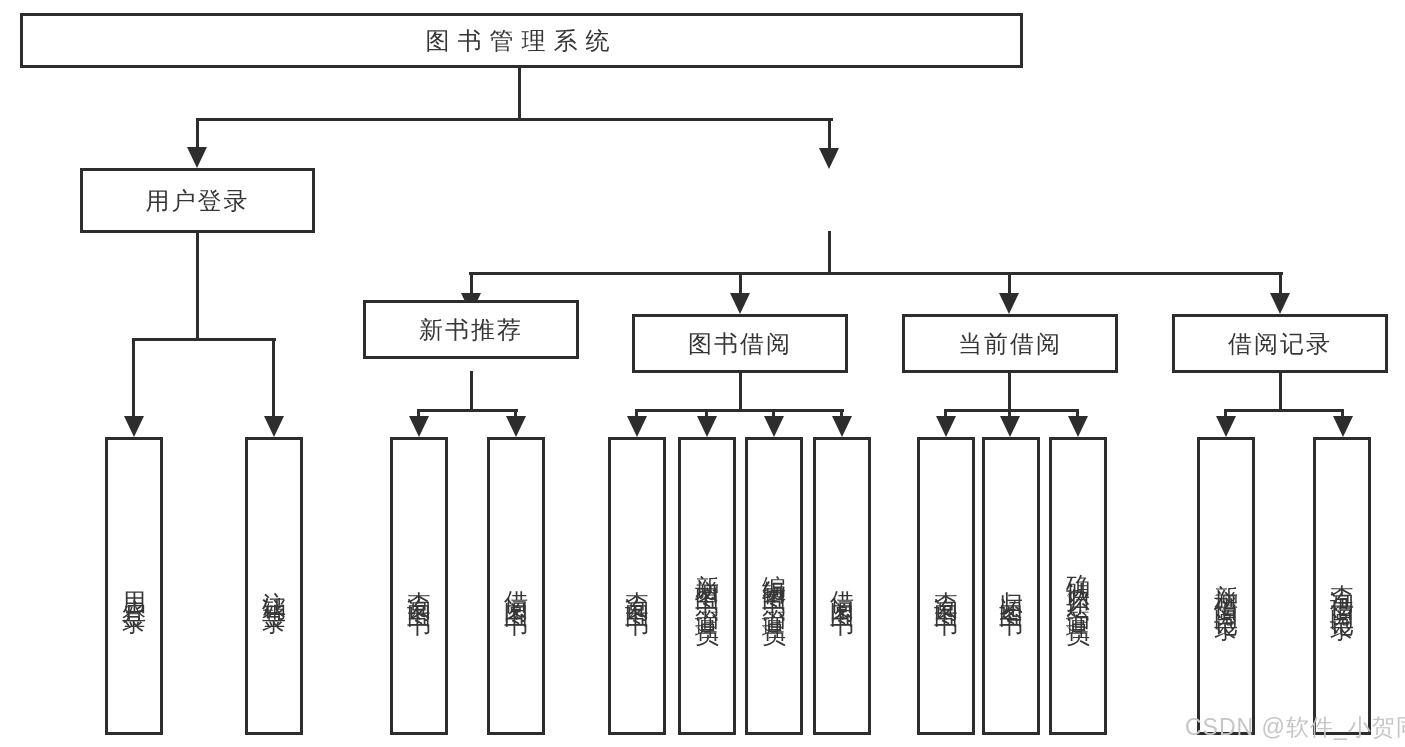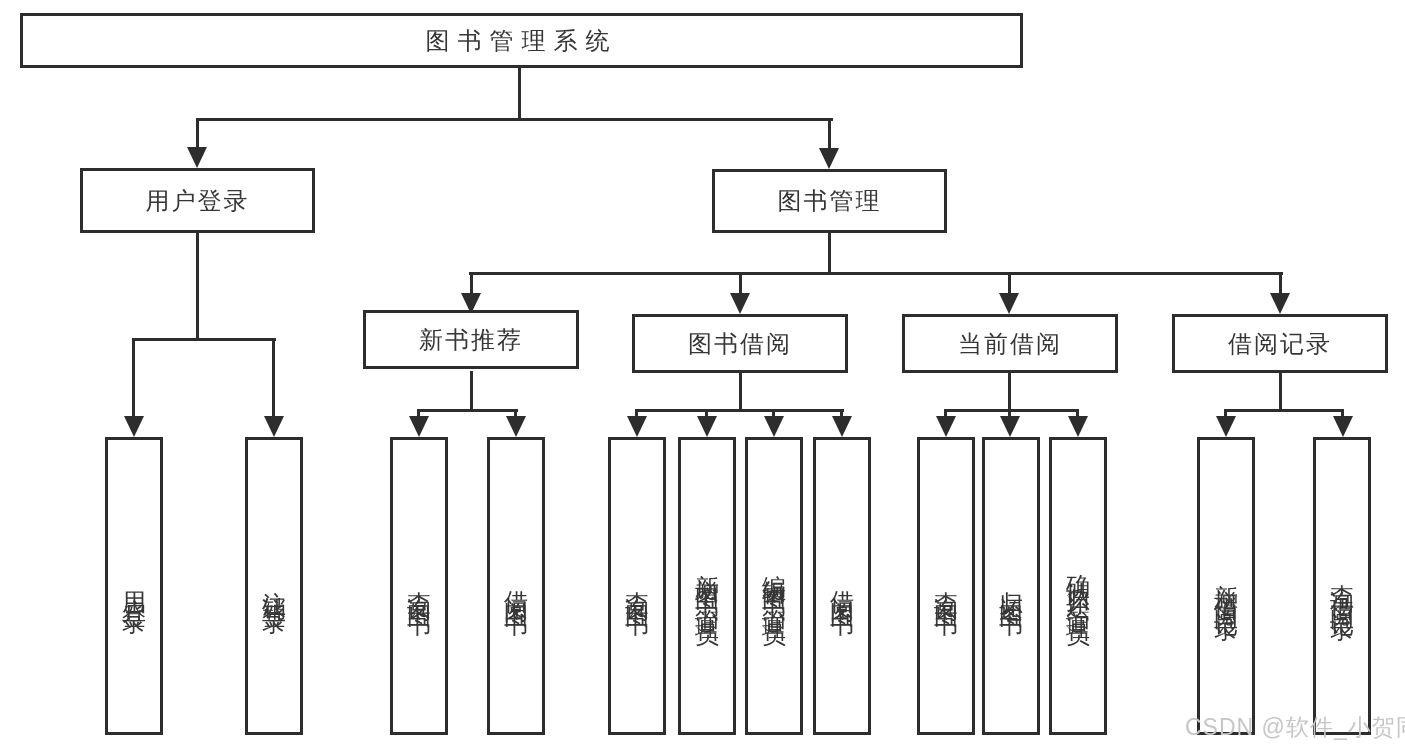--- a/index.html
+++ b/index.html
@@ -41,41 +41,40 @@
   <div class="hbox root" style="left:20px; top:13px; width:1003px; height:55px;">图书管理系统</div>
 
   <div class="line" style="left:518px; top:66px; width:3px; height:55px;"></div>
   <div class="line" style="left:196px; top:118px; width:637px; height:3px;"></div>
   <div class="line" style="left:196px; top:118px; width:3px; height:30px;"></div>
   <div class="arrow" style="left:187px; top:147px;"></div>
   <div class="line" style="left:828px; top:118px; width:3px; height:30px;"></div>
   <div class="arrow" style="left:819px; top:148px;"></div>
 
   <div class="hbox" style="left:80px; top:168px; width:235px; height:65px;">用户登录</div>
-  <div class="hbox" style="left:712px; top:169px; width:235px; height:64px;">图书管理</div>
 
   <div class="line" style="left:196px; top:231px; width:3px; height:110px;"></div>
   <div class="line" style="left:132px; top:338px; width:144px; height:3px;"></div>
   <div class="line" style="left:132px; top:338px; width:3px; height:78px;"></div>
   <div class="arrow" style="left:124px; top:416px;"></div>
   <div class="line" style="left:272px; top:338px; width:3px; height:78px;"></div>
   <div class="arrow" style="left:264px; top:416px;"></div>
 
   <div class="line" style="left:828px; top:231px; width:3px; height:44px;"></div>
   <div class="line" style="left:469px; top:272px; width:814px; height:3px;"></div>
   <div class="line" style="left:470px; top:272px; width:3px; height:21px;"></div>
   <div class="arrow" style="left:461px; top:293px;"></div>
   <div class="line" style="left:739px; top:272px; width:3px; height:21px;"></div>
   <div class="arrow" style="left:730px; top:293px;"></div>
   <div class="line" style="left:1008px; top:272px; width:3px; height:21px;"></div>
   <div class="arrow" style="left:999px; top:293px;"></div>
   <div class="line" style="left:1279px; top:272px; width:3px; height:21px;"></div>
   <div class="arrow" style="left:1270px; top:293px;"></div>
 
-  <div class="hbox" style="left:363px; top:310px; width:216px; height:59px;">新书推荐</div>
+  <div class="hbox" style="left:363px; top:300px; width:216px; height:59px;">新书推荐</div>
   <div class="hbox" style="left:902px; top:314px; width:216px; height:59px;">当前借阅</div>
   <div class="hbox" style="left:632px; top:314px; width:216px; height:59px;">图书借阅</div>
   <div class="hbox" style="left:1172px; top:314px; width:216px; height:59px;">借阅记录</div>
 
   <div class="line" style="left:470px; top:371px; width:3px; height:41px;"></div>
   <div class="line" style="left:417px; top:409px; width:101px; height:3px;"></div>
   <div class="line" style="left:417px; top:409px; width:3px; height:8px;"></div>
   <div class="arrow" style="left:409px; top:416px;"></div>
   <div class="line" style="left:514px; top:409px; width:3px; height:8px;"></div>
   <div class="arrow" style="left:506px; top:416px;"></div>

